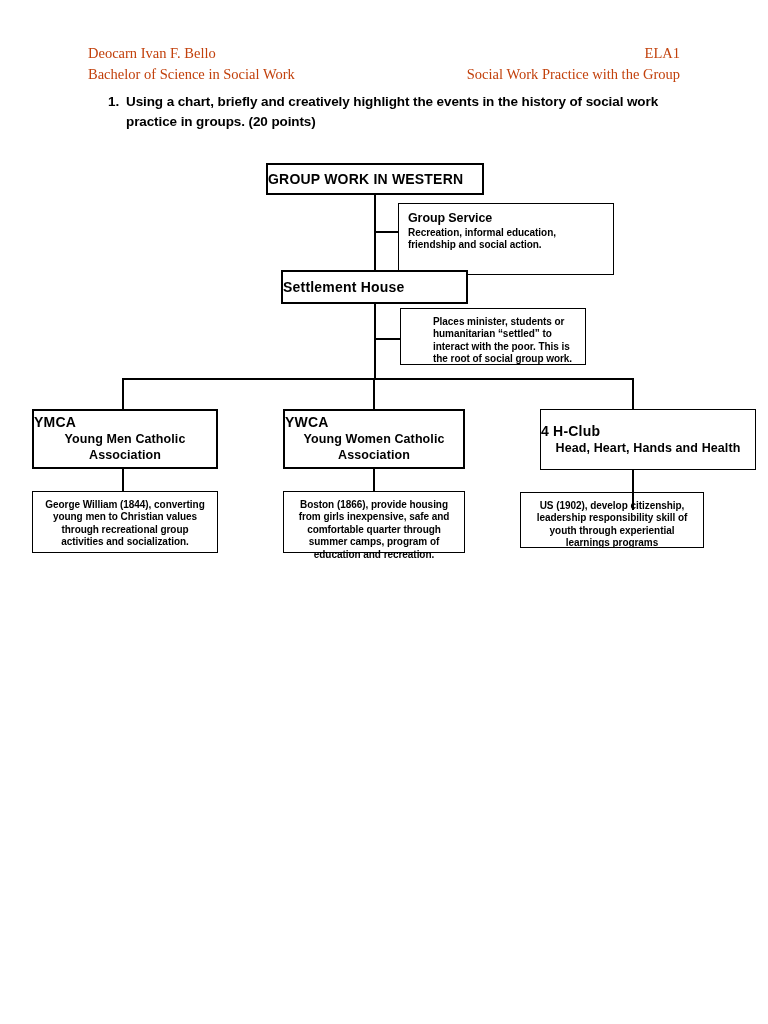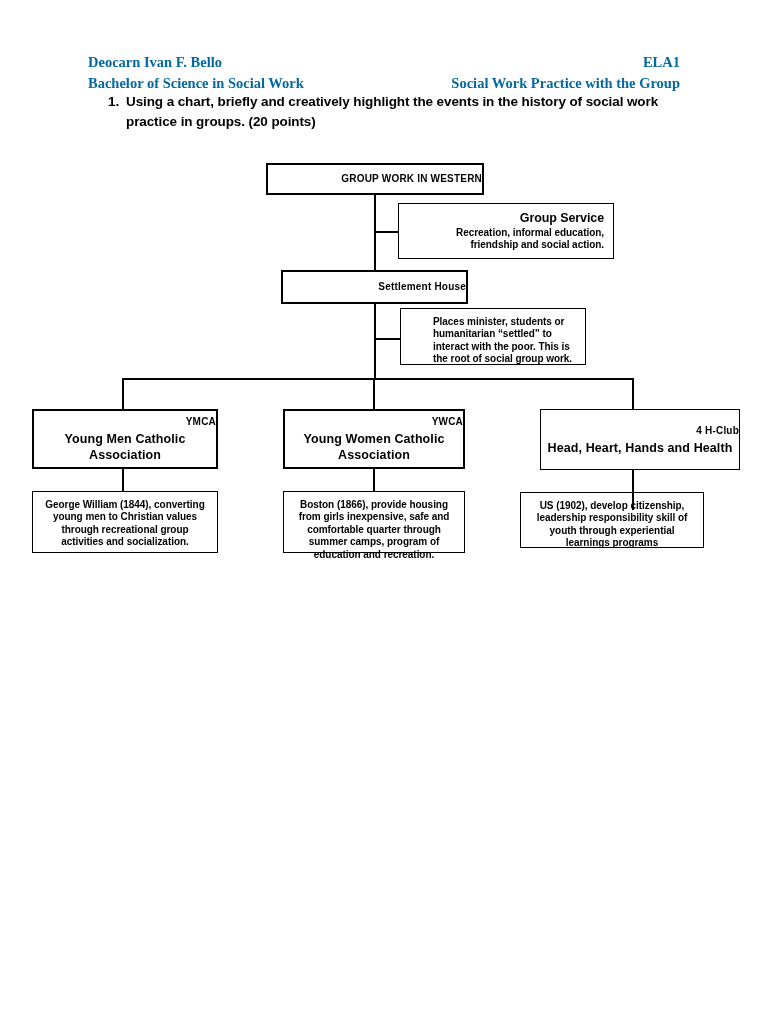--- a/index.html
+++ b/index.html
@@ -13,27 +13,26 @@
     position: relative;
     font-family: "Liberation Sans", sans-serif;
     color: #000000;
     overflow: hidden;
   }
 
   
   .header {
     position: absolute;
     left: 88px;
-    top: 52px;
+    top: 43px;
     width: 592px;
     font-family: "Liberation Serif", serif;
     font-size: 14.5px;
     line-height: 21px;
-    color: #0369a1;
-    font-weight: bold;
+    color: #c2410c;
   }
   .header-row {
     display: flex;
     justify-content: space-between;
     align-items: baseline;
     width: 100%;
   }
   .header-left { text-align: left; white-space: nowrap; }
   .header-right { text-align: right; white-space: nowrap; }
 
@@ -72,23 +71,23 @@
     box-sizing: border-box;
     background: #ffffff;
     border: 2.5px solid #000000;
     display: flex;
     flex-direction: column;
     justify-content: center;
     z-index: 3;
   }
   .box.thin { border-width: 1.6px; }
   .box-title {
-    font-size: 10px;
-    font-weight: bold;
-    text-align: right;
+    font-size: 14px;
+    font-weight: bold;
+    text-align: left;
     line-height: 16.5px;
     letter-spacing: 0.2px;
   }
   .box-sub {
     font-size: 12.5px;
     font-weight: bold;
     text-align: center;
     line-height: 16.5px;
     letter-spacing: 0.1px;
   }
@@ -158,21 +157,21 @@
   <div class="line vline" style="left:632px; top:378px; height:32px;"></div>
 
   <div class="line vline" style="left:122px; top:468px; height:24px;"></div>
   <div class="line vline" style="left:373px; top:468px; height:24px;"></div>
   <div class="line vline thinline" style="left:632px; top:470px; height:40px; z-index:4;"></div>
 
   <div class="box" style="left:266px; top:163px; width:218px; height:32px;">
     <div class="box-title">GROUP WORK IN WESTERN</div>
   </div>
 
-  <div class="note" style="left:398px; top:203px; width:216px; height:56px;text-align:right;">
+  <div class="note" style="left:398px; top:203px; width:216px; height:72px;">
     <div class="note-head">Group Service</div>
     <div class="note-body">Recreation, informal education, friendship and social action.</div>
   </div>
 
   <div class="box" style="left:281px; top:270px; width:187px; height:34px;">
     <div class="box-title">Settlement House</div>
   </div>
 
   <div class="note" style="left:400px; top:308px; width:186px; height:57px;padding-left:32px;">
     <div class="note-body">Places minister, students or humanitarian “settled” to interact with the poor. This is the root of social group work.</div>
@@ -187,21 +186,21 @@
   </div>
 
   <div class="box" style="left:283px; top:409px; width:182px; height:60px;">
     <div class="box-title">YWCA</div>
     <div class="box-sub">Young Women Catholic Association</div>
   </div>
   <div class="note" style="left:283px; top:491px; width:182px; height:62px;">
     <div class="note-body center">Boston (1866), provide housing from girls inexpensive, safe and comfortable quarter through summer camps, program of education and recreation.</div>
   </div>
 
-  <div class="box thin" style="left:540px; top:409px; width:200px; height:61px;">
+  <div class="box thin" style="left:540px; top:409px; width:216px; height:61px;">
     <div class="box-title">4 H-Club</div>
     <div class="box-sub">Head, Heart, Hands and Health</div>
   </div>
   <div class="note" style="left:520px; top:492px; width:184px; height:56px;">
     <div class="note-body center">US (1902), develop citizenship, leadership responsibility skill of youth through experiential learnings programs</div>
   </div>
 
 </div>
 
 </body></html>

